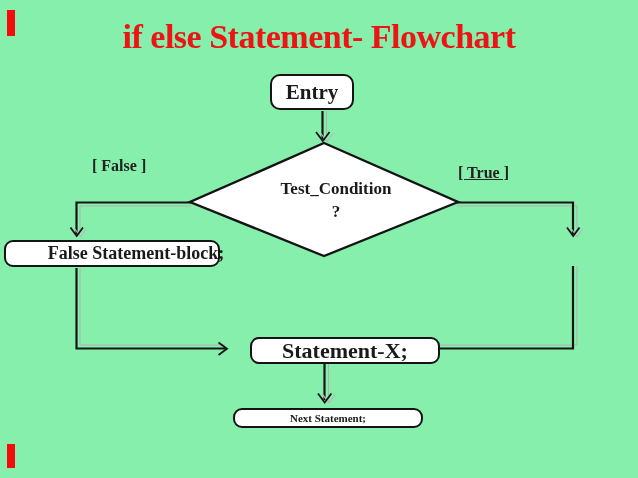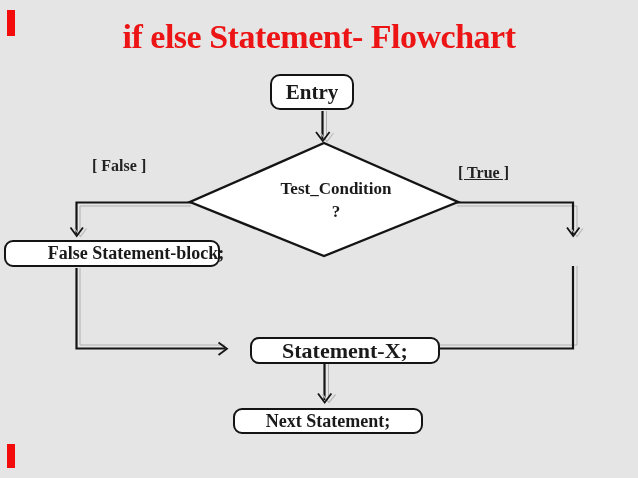--- a/index.html
+++ b/index.html
@@ -1,17 +1,17 @@
 <!DOCTYPE html>
 <html><head>
 <meta charset="utf-8">
 <style>
   html,body{margin:0;padding:0;background:#ffffff;}
   .stage{
-    position:relative;width:638px;height:478px;background:#e5e5e5;overflow:hidden;
+    position:relative;width:638px;height:478px;background:#86efac;overflow:hidden;
     font-family:"Liberation Serif","DejaVu Serif",serif;
   }
   .title{
     position:absolute;top:18px;left:0;right:0;text-align:center;
     font-size:34px;font-weight:bold;color:#ec1414;letter-spacing:-0.5px;
   }
   .corner-bar{position:absolute;left:7px;width:8px;background:#f40c0c;}
   .corner-bar.top{top:10px;height:26px;}
   .corner-bar.bottom{top:444px;height:24px;}
   svg.wires{position:absolute;left:0;top:0;z-index:1;}
@@ -19,21 +19,21 @@
     position:absolute;box-sizing:border-box;z-index:2;
     background:#ffffff;border:2.5px solid #141414;
     display:flex;align-items:center;justify-content:center;
     font-weight:bold;color:#1a1a1a;white-space:nowrap;
   }
   .node.terminal{left:270px;top:74px;width:84px;height:36px;border-radius:10px;font-size:21px;}
   .node.proc{height:27px;border-radius:9px;font-size:18px;}
   .node.false-block{left:4px;top:240px;width:216px;padding-left:48px;}
   .node.true-block{left:425px;top:238px;width:209px;}
   .node.statement-x{left:230px;top:337px;width:190px;font-size:22px;margin-left:20px;}
-  .node.next-statement{left:233px;top:408px;width:190px;height:26px;font-size:18px;}
+  .node.next-statement{left:233px;top:408px;width:190px;height:20px;font-size:11px;}
   .branch-label{
     position:absolute;z-index:2;font-weight:bold;font-size:16px;color:#222;white-space:nowrap;
   }
   .branch-label.false{left:92px;top:157px;}
   .branch-label.true{left:458px;top:164px;text-decoration:underline;}
   .diamond-text{
     position:absolute;left:252px;top:176px;width:168px;z-index:2;
     text-align:center;font-weight:bold;font-size:17px;color:#1a1a1a;line-height:25px;
   }
   .diamond-text .q{line-height:22px;}

